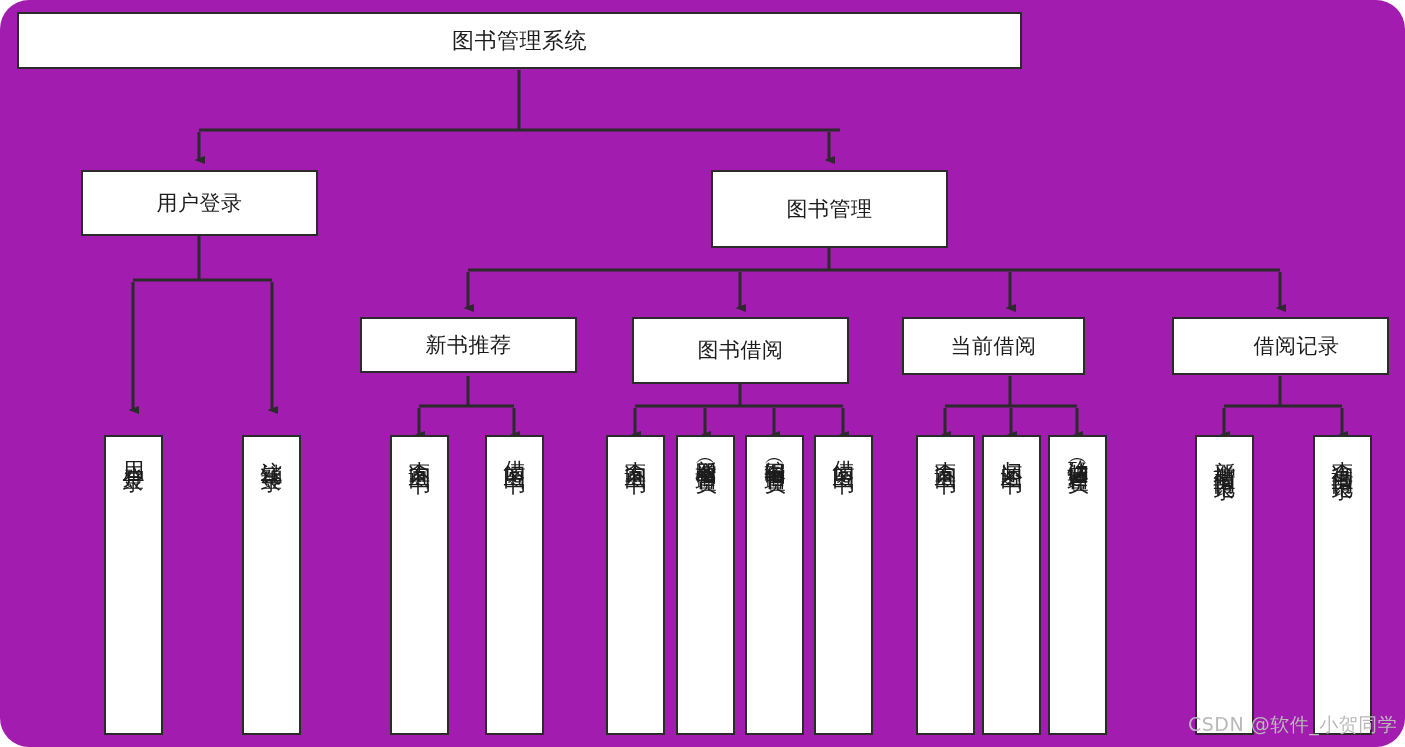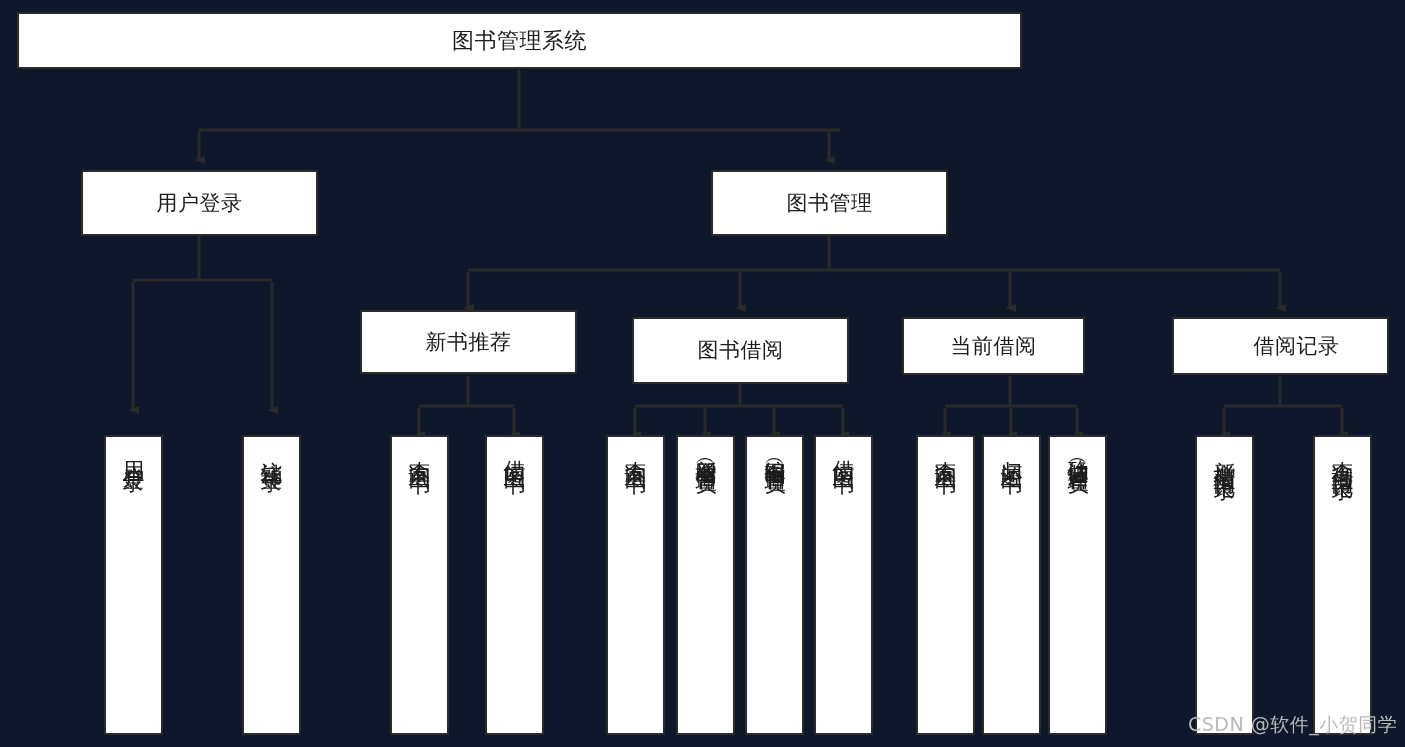--- a/index.html
+++ b/index.html
@@ -11,21 +11,22 @@
     width: 1405px;
     height: 747px;
     font-family: "DejaVu Sans", "Liberation Sans", sans-serif;
     overflow: hidden;
     position: relative;
   }
   #diagram-root {
     position: relative;
     width: 1405px;
     height: 747px;
-    background: #0f172a;
+    background: #a21caf;
+    border-radius: 29px;
   }
   svg.connectors {
     position: absolute;
     left: 0;
     top: 0;
     width: 1405px;
     height: 747px;
     pointer-events: none;
   }
   .node {
@@ -132,25 +133,25 @@
     </g>
   </svg>
 
   <div class="node root horizontal" style="left:17px; top:12px; width:1005px; height:57px;">
     <span class="node-label">图书管理系统</span>
   </div>
 
   <div class="node horizontal" style="left:81px; top:170px; width:237px; height:66px;">
     <span class="node-label">用户登录</span>
   </div>
-  <div class="node horizontal" style="left:711px; top:170px; width:237px; height:66px;">
+  <div class="node horizontal" style="left:711px; top:170px; width:237px; height:78px;">
     <span class="node-label">图书管理</span>
   </div>
 
-  <div class="node horizontal" style="left:360px; top:310px; width:217px; height:64px;">
+  <div class="node horizontal" style="left:360px; top:317px; width:217px; height:56px;">
     <span class="node-label">新书推荐</span>
   </div>
   <div class="node horizontal" style="left:632px; top:317px; width:217px; height:67px;">
     <span class="node-label">图书借阅</span>
   </div>
   <div class="node horizontal" style="left:902px; top:317px; width:183px; height:58px;">
     <span class="node-label">当前借阅</span>
   </div>
   <div class="node horizontal" style="left:1172px; top:317px; width:217px; height:58px;padding-left:32px;">
     <span class="node-label">借阅记录</span>

